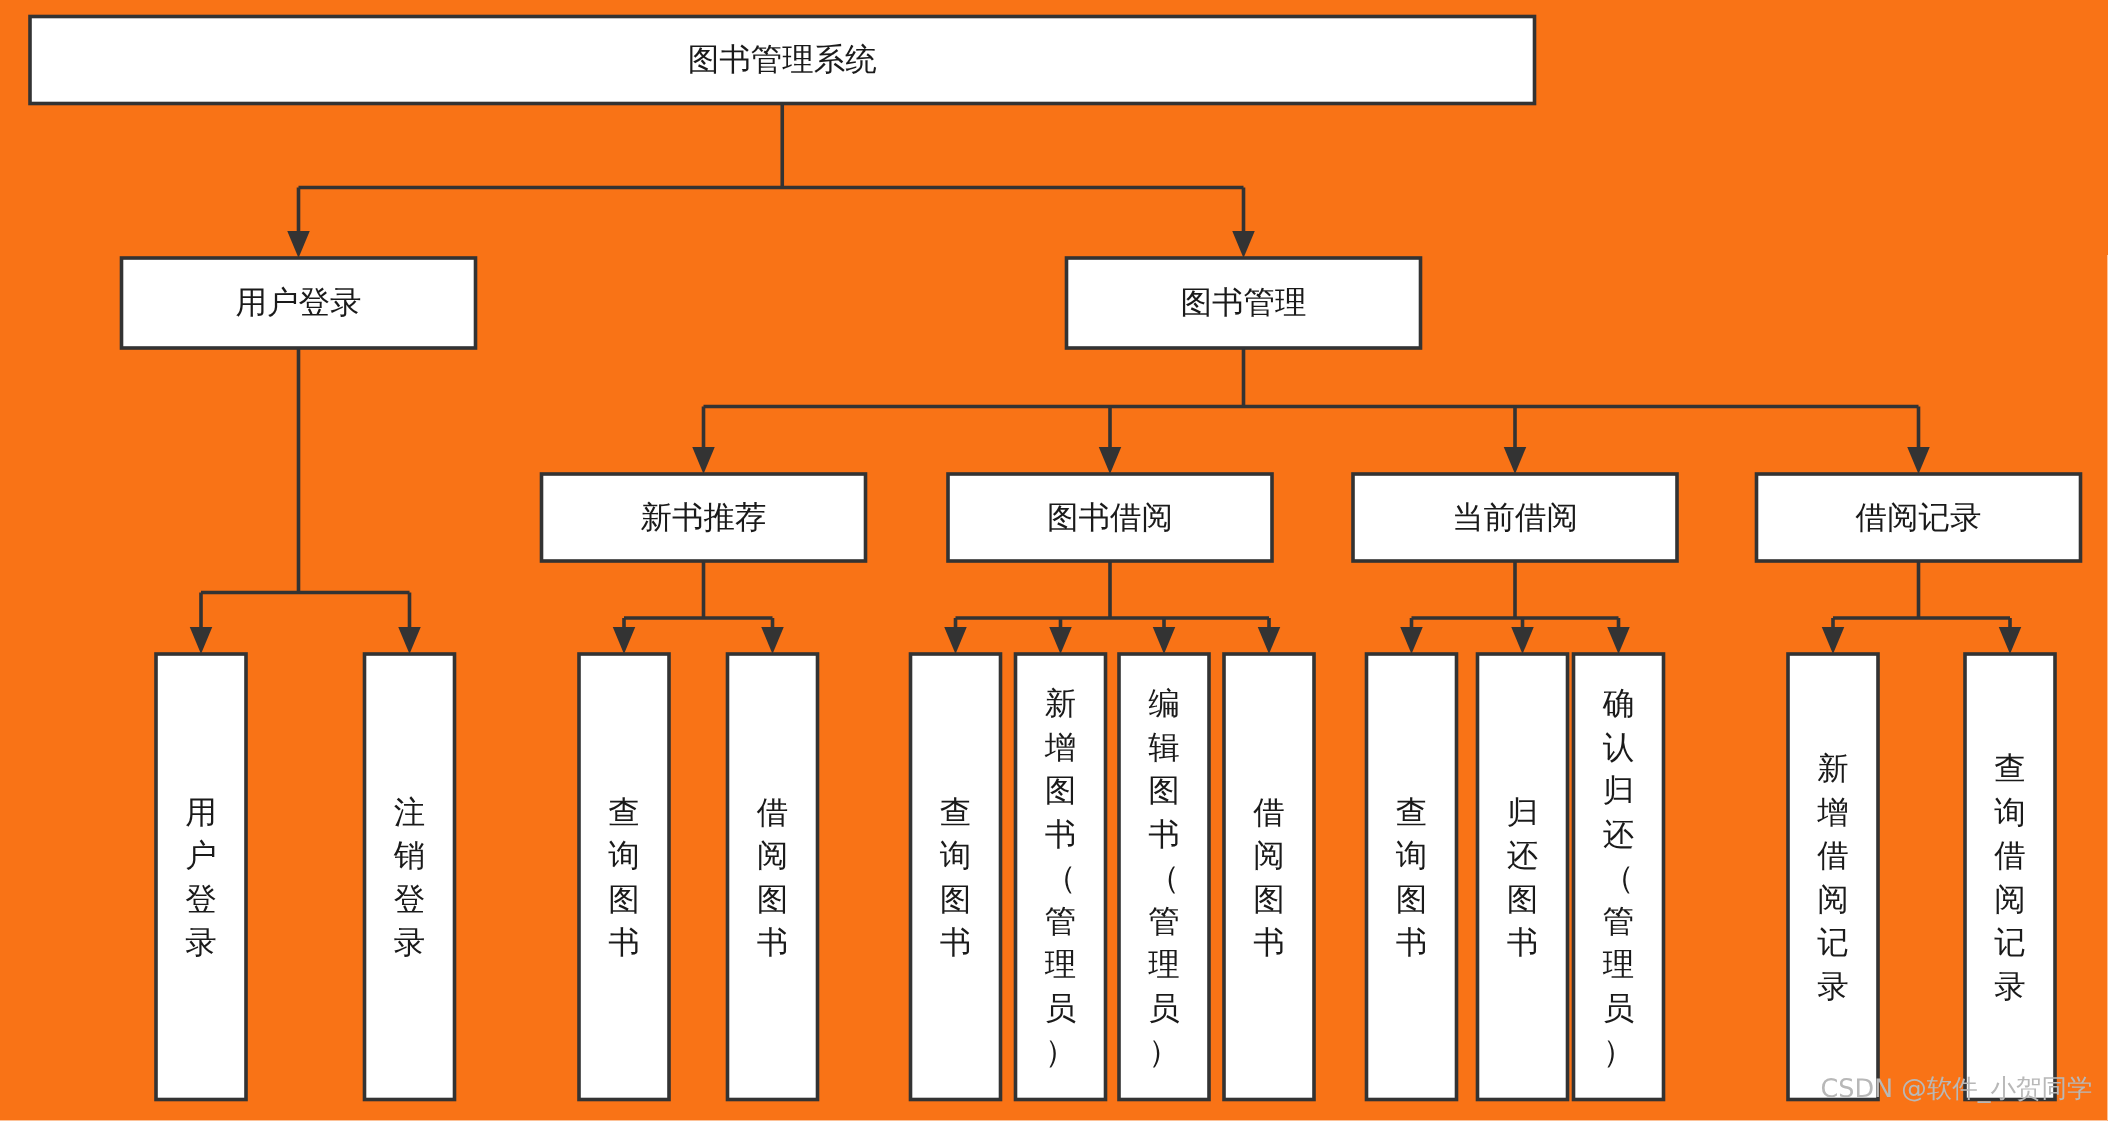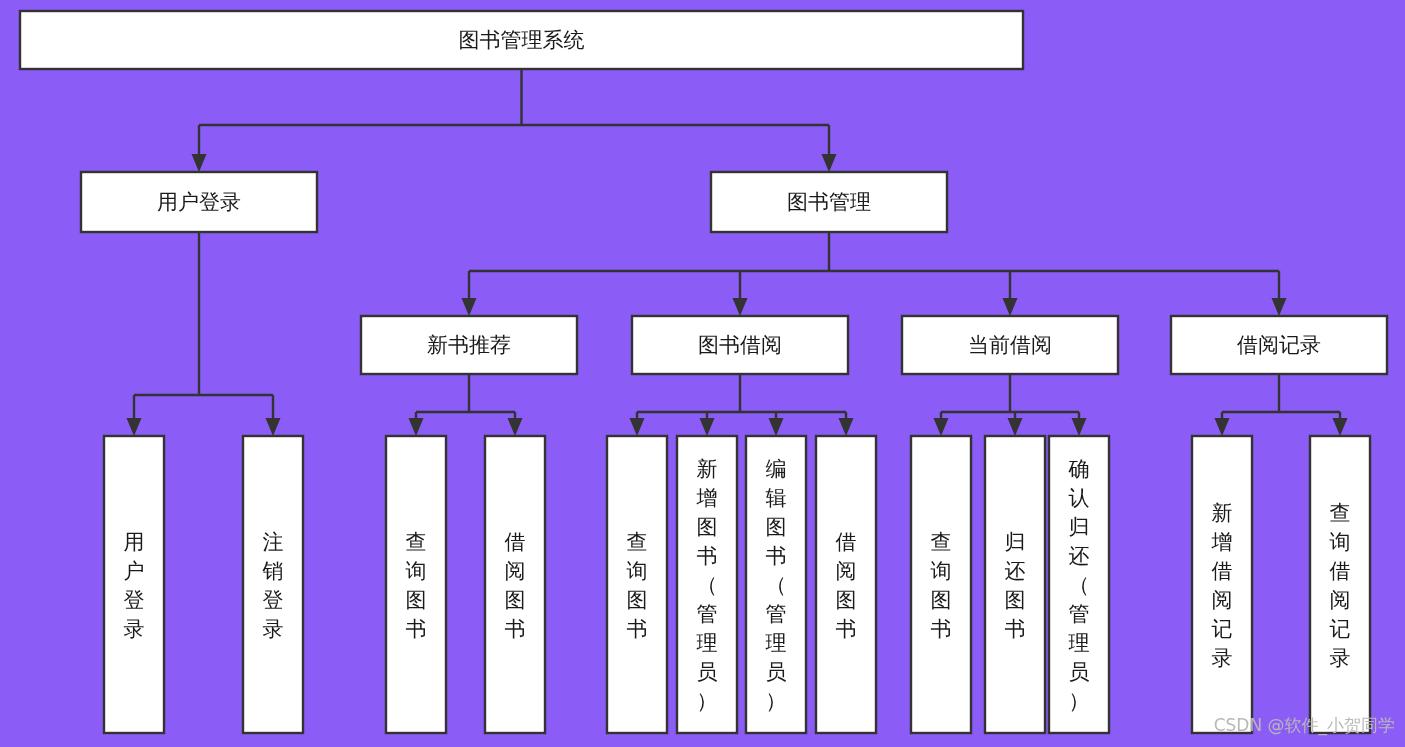--- a/index.html
+++ b/index.html
@@ -8,21 +8,21 @@
     padding: 0;
     background: #ffffff;
   }
   body {
     font-family: "DejaVu Sans", "Liberation Sans", sans-serif;
   }
   #diagram-root {
     position: relative;
     width: 1405px;
     height: 747px;
-    background: #8b5cf6;
+    background: #f97316;
     overflow: hidden;
   }
   svg#flowchart {
     position: absolute;
     top: 0;
     left: 0;
     width: 1405px;
     height: 747px;
   }
   .node-box {

